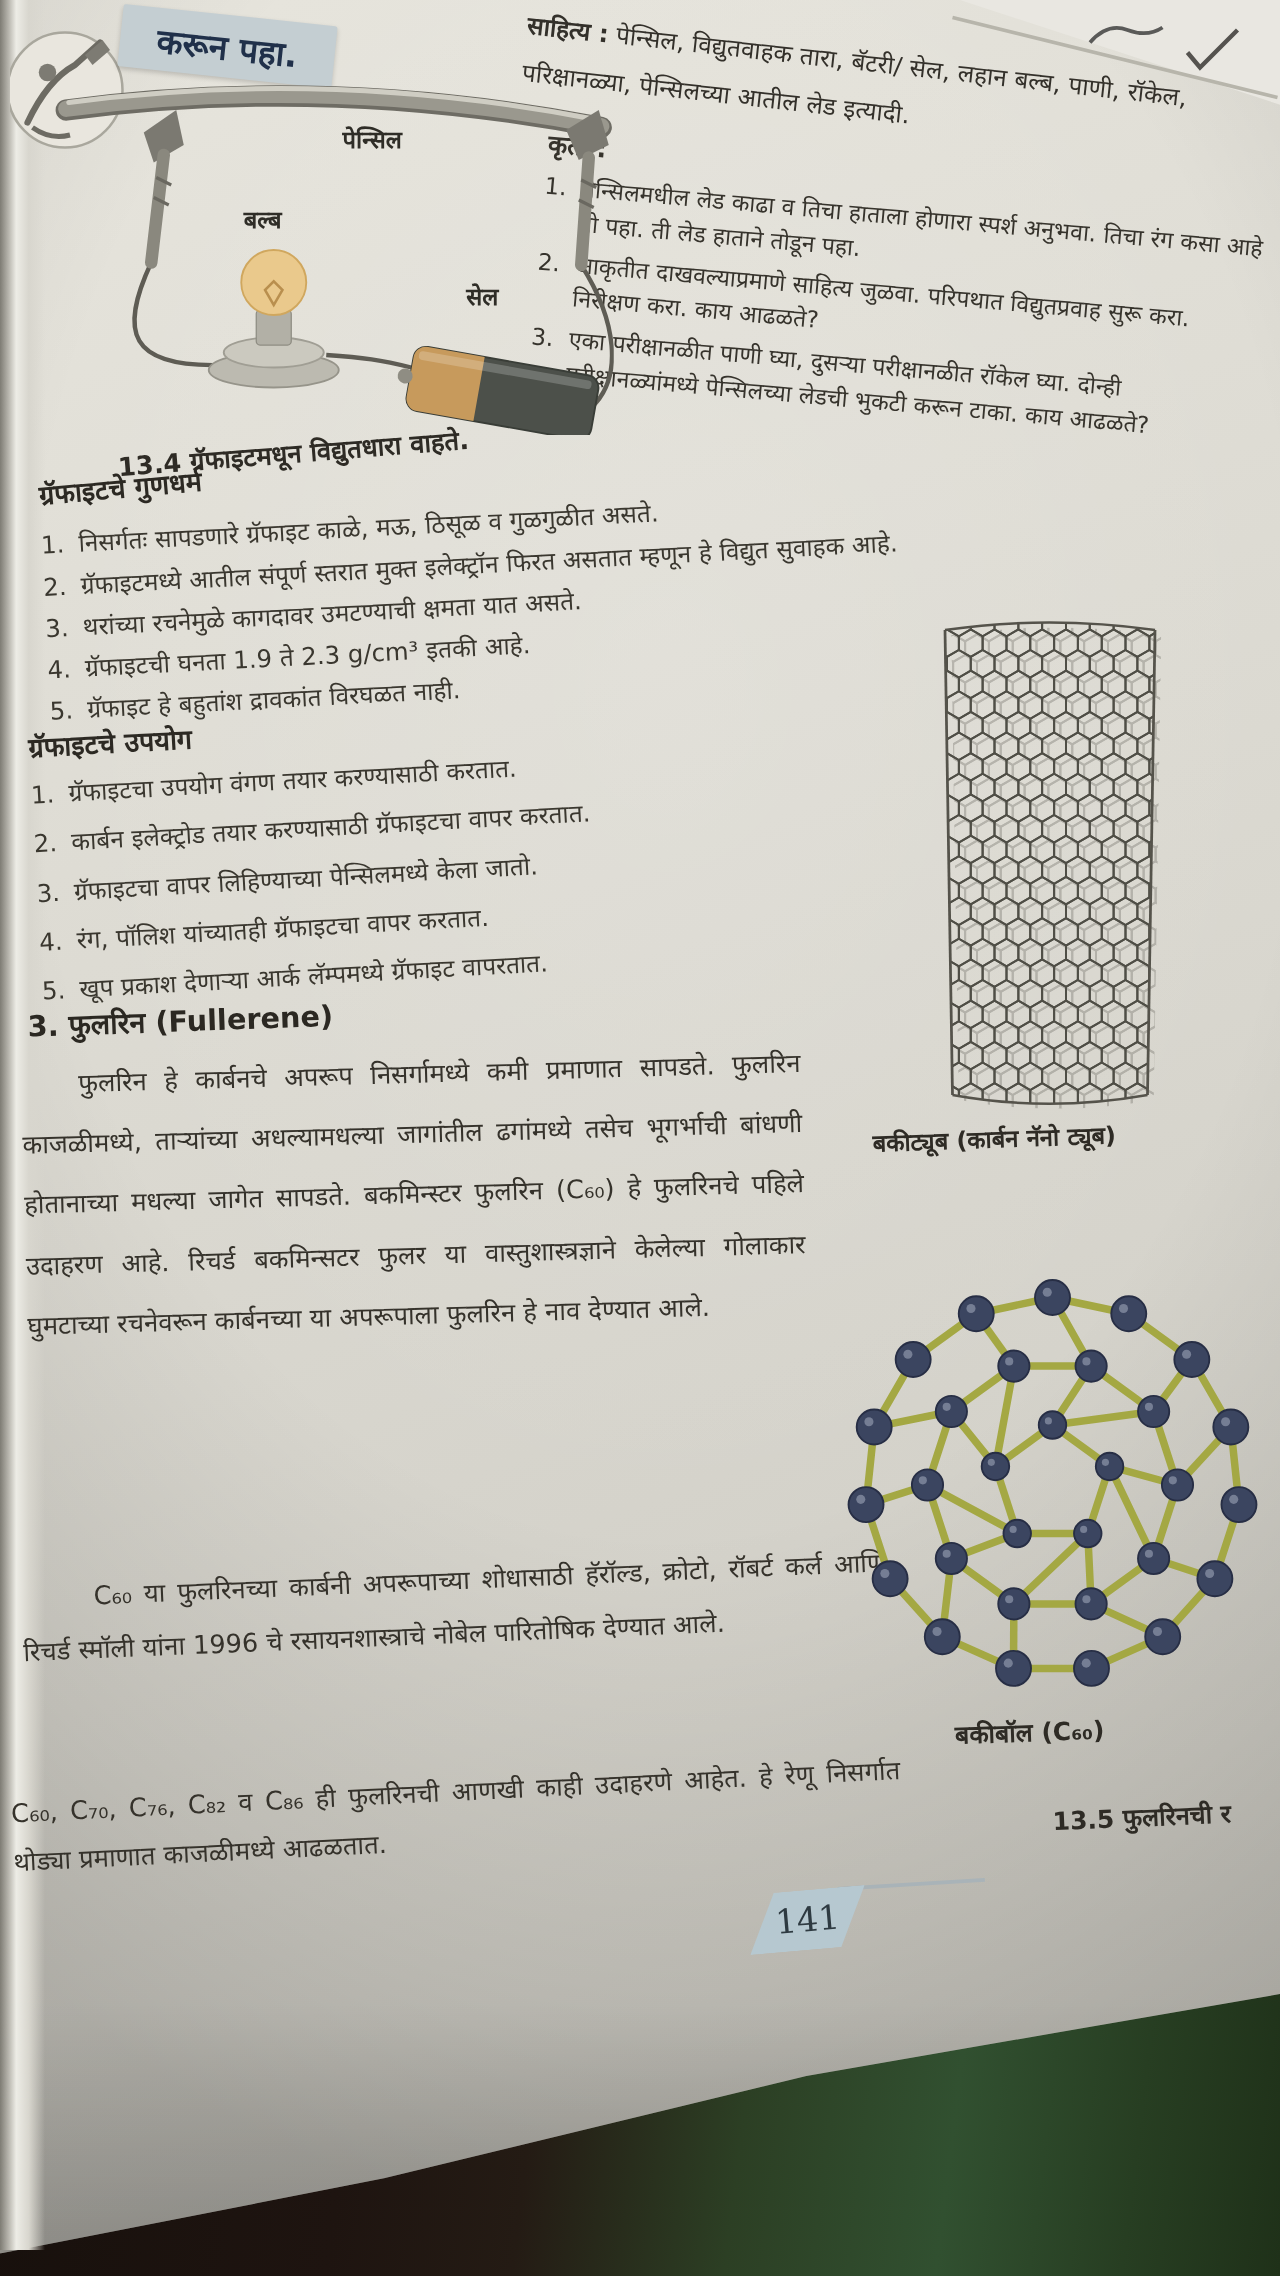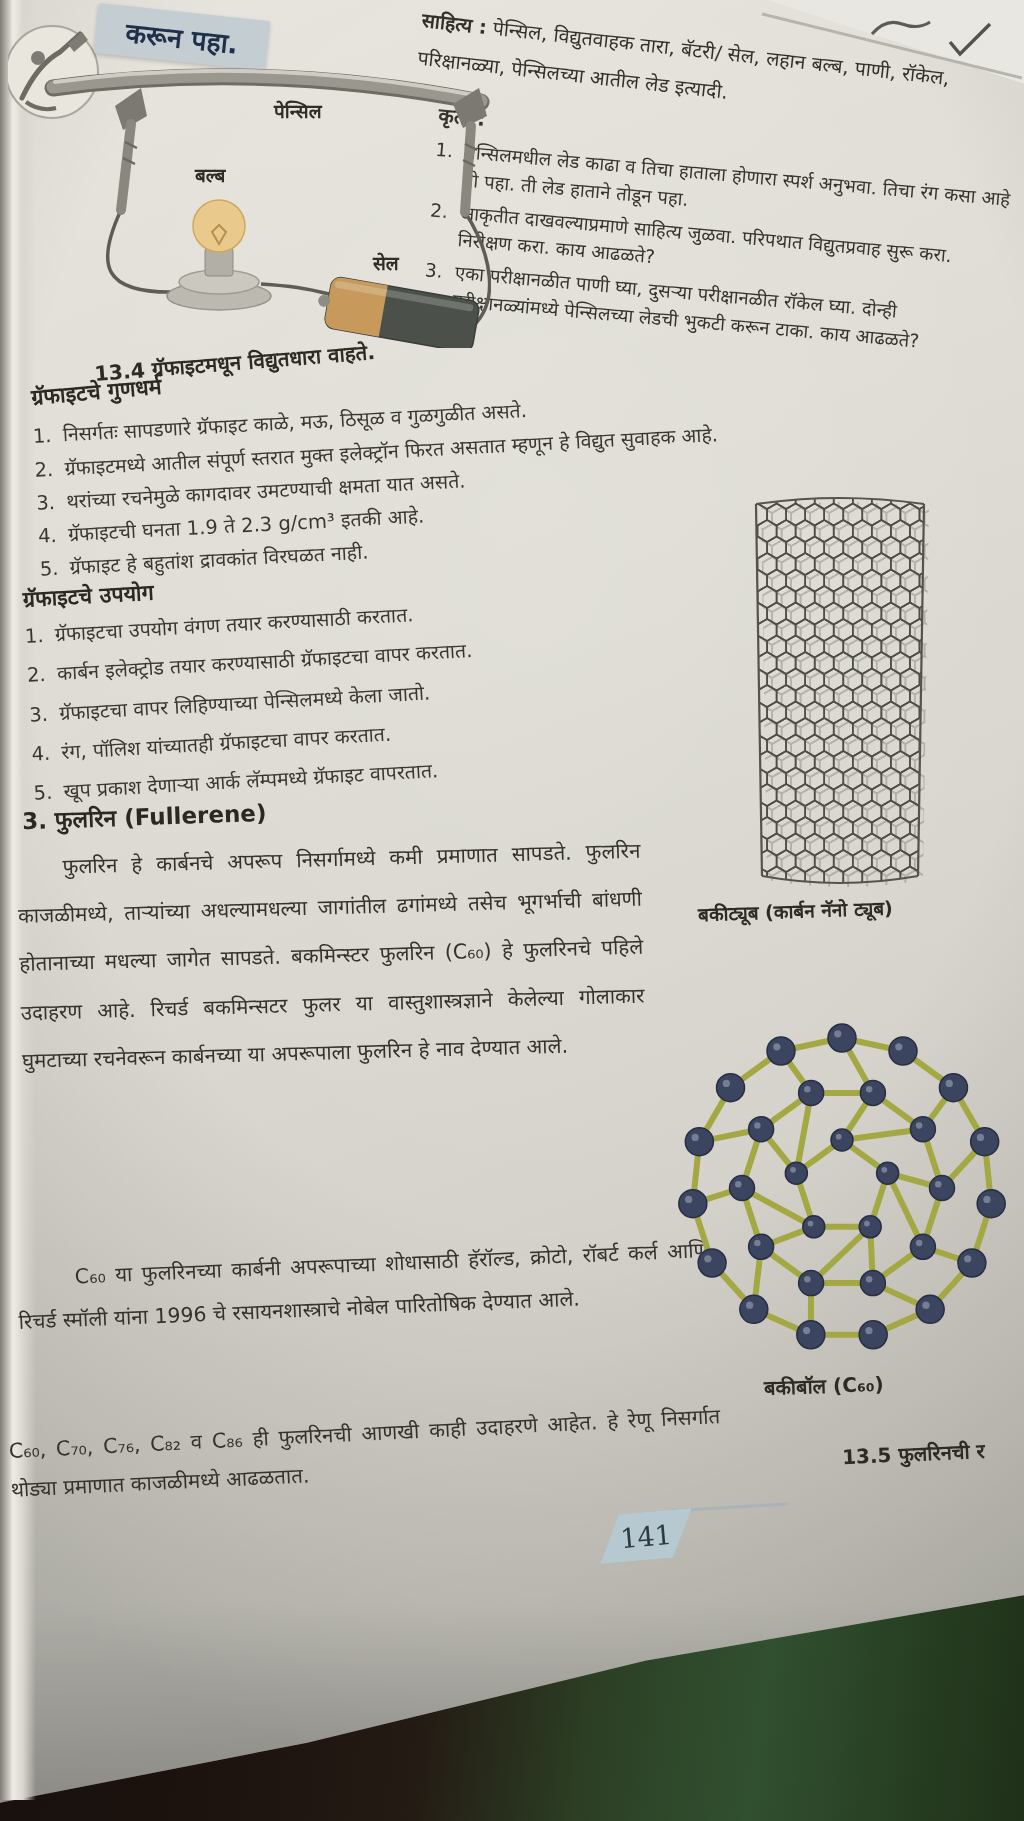--- a/index.html
+++ b/index.html
@@ -34,21 +34,21 @@
     font-size:18.5px;line-height:1.5;color:#36332c;}
   .kruti-h{font-weight:700;font-size:20px;margin-bottom:6px;}
   .li{display:flex;margin-bottom:5px;}
   .num{flex:0 0 30px;}
   .txt{flex:1;}
   
   .figure{left:10px;top:42px;width:462px;height:306px;margin-left:19px;}
   .fig-label{position:absolute;font-size:19px;font-weight:600;color:#2f2d27;}
   .lbl-pencil{left:245px;top:56px;}
   .lbl-bulb{left:166px;top:120px;}
-  .lbl-cell{left:344px;top:208px;}
+  .lbl-cell{left:344px;top:182px;}
   .fig-caption{left:94px;top:348px;transform:rotate(-4.5deg);font-size:20.5px;font-weight:600;color:#2e2b25;}
   
   .sec-h{font-weight:700;font-size:21.5px;margin-bottom:8px;color:#2c2923;}
   .props{left:30px;top:382px;width:992px;transform:rotate(-3deg);transform-origin:0 0;
     font-size:19.5px;line-height:1.5;}
   .props .sec-h{transform:rotate(-2deg);transform-origin:0 0;}
   .props .li{margin-bottom:4px;}
   .uses{left:22px;top:584px;width:680px;transform:rotate(-3.2deg);transform-origin:0 0;
     font-size:19.5px;line-height:1.45;}
   .uses .li{margin-bottom:11px;}

